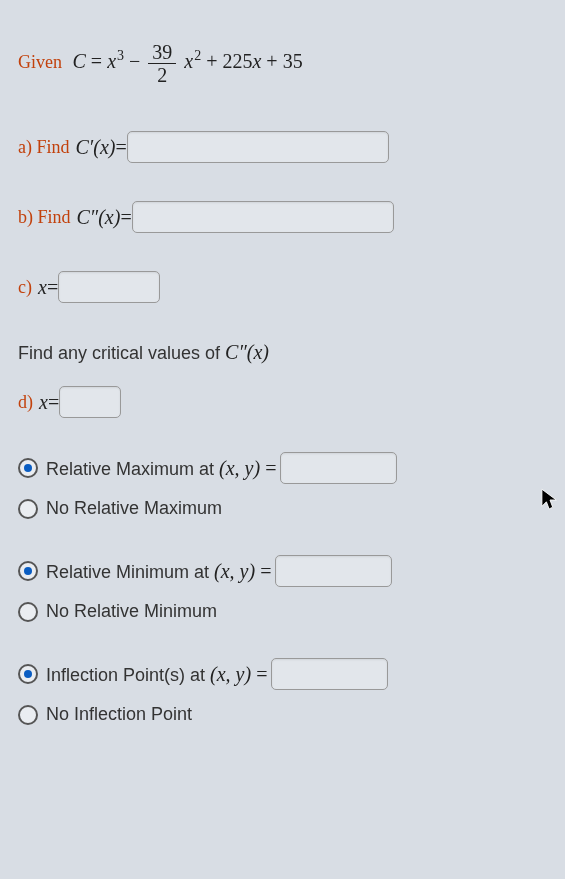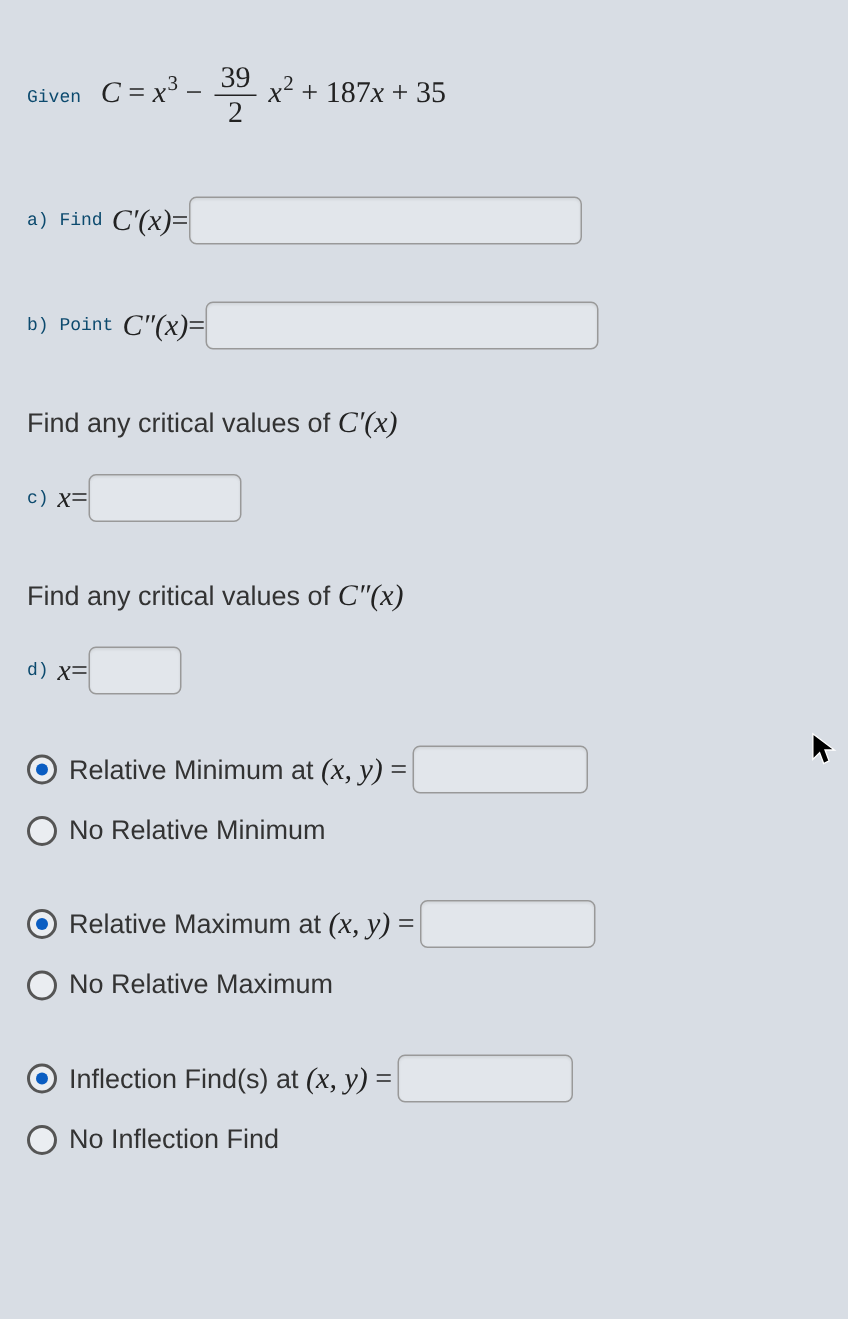--- a/index.html
+++ b/index.html
@@ -21,23 +21,23 @@
     display: flex;
     align-items: center;
     flex-wrap: wrap;
   }
   .math {
     font-family: 'Times New Roman', serif;
     font-size: 20px;
     color: #222;
   }
   .label {
-    font-family: Liberation Mono, monospace;
-    font-size: 12px;
-    color: #0c4a6e;
+    font-family: Liberation Serif, serif;
+    font-size: 18px;
+    color: #c2410c;
     margin-right: 6px;
   }
   .input-box {
     display: inline-block;
     border: 1px solid #999;
     border-radius: 5px;
     background: #e2e6eb;
     height: 30px;
     vertical-align: middle;
     box-shadow: inset 0 1px 2px rgba(0,0,0,0.08);
@@ -131,108 +131,104 @@
       <span class="label">Given </span>
       <span style="font-style:italic;">C</span>
       <span> = </span>
       <span style="font-style:italic;">x</span><span class="sup">3</span>
       <span> − </span>
       <span class="frac">
         <span class="num">39</span>
         <span class="den">2</span>
       </span>
       <span style="font-style:italic;">x</span><span class="sup">2</span>
-      <span> + 187</span><span style="font-style:italic;">x</span>
+      <span> + 225</span><span style="font-style:italic;">x</span>
       <span> + 35</span>
     </span>
   </div>
 
   <div class="row">
     <span class="label">a) Find </span>
     <span class="math" style="font-style:italic;">C′(x)</span>
     <span class="math"> = </span>
     <span class="input-box input-wide"></span>
   </div>
 
   <div class="row">
-    <span class="label">b) Point </span>
+    <span class="label">b) Find </span>
     <span class="math" style="font-style:italic;">C″(x)</span>
     <span class="math"> = </span>
     <span class="input-box input-wide"></span>
   </div>
 
-  <div class="prompt-text">
-    <span>Find any critical values of </span>
-    <span class="math" style="font-style:italic;">C′(x)</span>
-  </div>
 
   <div class="row">
     <span class="label">c) </span>
     <span class="math" style="font-style:italic;">x</span>
     <span class="math"> = </span>
     <span class="input-box input-med"></span>
   </div>
 
   <div class="prompt-text">
     <span>Find any critical values of </span>
     <span class="math" style="font-style:italic;">C″(x)</span>
   </div>
 
   <div class="row" style="margin-bottom:34px;">
     <span class="label">d) </span>
     <span class="math" style="font-style:italic;">x</span>
     <span class="math"> = </span>
     <span class="input-box input-small"></span>
+  </div>
+
+  <div class="radio-group">
+    <div class="radio-row">
+      <span class="radio checked"></span>
+      <span class="radio-label">
+        <span>Relative Maximum at </span>
+        <span class="math" style="font-style:italic;">(x, y)</span>
+        <span class="math"> = </span>
+      </span>
+      <span class="input-box input-ans" style="margin-left:4px;"></span>
+    </div>
+    <div class="radio-row">
+      <span class="radio"></span>
+      <span class="radio-label">No Relative Maximum</span>
+    </div>
   </div>
 
   <div class="radio-group">
     <div class="radio-row">
       <span class="radio checked"></span>
       <span class="radio-label">
         <span>Relative Minimum at </span>
         <span class="math" style="font-style:italic;">(x, y)</span>
         <span class="math"> = </span>
       </span>
       <span class="input-box input-ans" style="margin-left:4px;"></span>
     </div>
     <div class="radio-row">
       <span class="radio"></span>
       <span class="radio-label">No Relative Minimum</span>
     </div>
   </div>
 
-  <div class="radio-group">
+  <div class="radio-group" style="margin-bottom:10px;">
     <div class="radio-row">
       <span class="radio checked"></span>
       <span class="radio-label">
-        <span>Relative Maximum at </span>
+        <span>Inflection Point(s) at </span>
         <span class="math" style="font-style:italic;">(x, y)</span>
         <span class="math"> = </span>
       </span>
       <span class="input-box input-ans" style="margin-left:4px;"></span>
     </div>
     <div class="radio-row">
       <span class="radio"></span>
-      <span class="radio-label">No Relative Maximum</span>
-    </div>
-  </div>
-
-  <div class="radio-group" style="margin-bottom:10px;">
-    <div class="radio-row">
-      <span class="radio checked"></span>
-      <span class="radio-label">
-        <span>Inflection Find(s) at </span>
-        <span class="math" style="font-style:italic;">(x, y)</span>
-        <span class="math"> = </span>
-      </span>
-      <span class="input-box input-ans" style="margin-left:4px;"></span>
-    </div>
-    <div class="radio-row">
-      <span class="radio"></span>
-      <span class="radio-label">No Inflection Find</span>
+      <span class="radio-label">No Inflection Point</span>
     </div>
   </div>
 
 </div>
 
 <svg class="cursor" viewBox="0 0 20 26">
   <path d="M1 1 L1 20 L6 15 L9 23 L13 21 L10 13 L17 13 Z" fill="#000" stroke="#fff" stroke-width="1"></path>
 </svg>
 
 </body></html>

